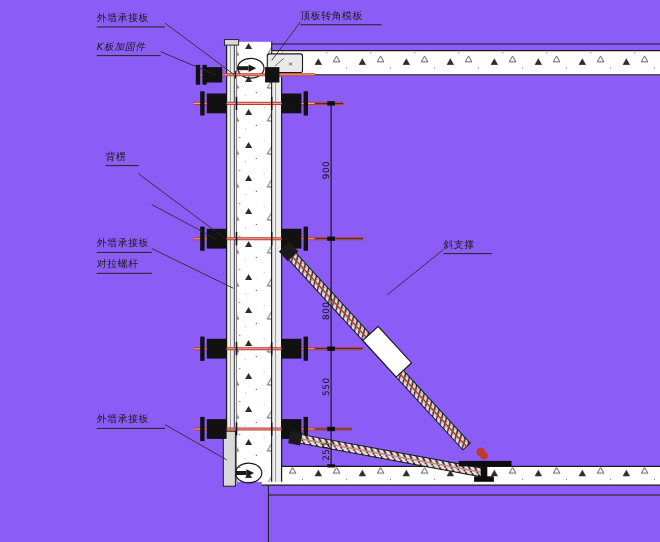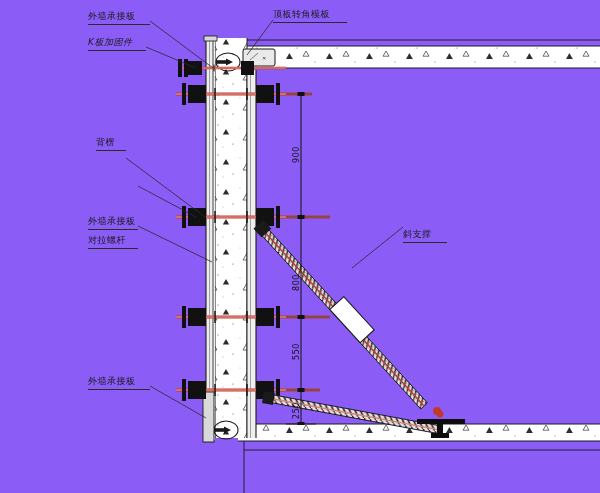--- a/index.html
+++ b/index.html
@@ -245,21 +245,21 @@
   <div class="lbl" style="left:88px;top:215px;">
     <span>外墙承接板</span>
     <div style="height:1px;background:#2a2a2a;width:50px;margin-top:1px;"></div>
   </div>
 
   <div class="lbl" style="left:88px;top:375px;">
     <span>外墙承接板</span>
     <div style="height:1px;background:#2a2a2a;width:62px;margin-top:1px;"></div>
   </div>
 
-  <div class="lbl" style="left:403px;top:216px;margin-top:12px;">
+  <div class="lbl" style="left:403px;top:216px;">
     <span>斜支撑</span>
     <div style="height:1px;background:#2a2a2a;width:44px;margin-top:1px;"></div>
   </div>
 
   <div class="dim" style="left:288px;top:150px;transform:rotate(-90deg);">900</div>
   <div class="dim" style="left:288px;top:278px;transform:rotate(-90deg);">800</div>
   <div class="dim" style="left:288px;top:347px;transform:rotate(-90deg);">550</div>
   <div class="dim" style="left:288px;top:406px;transform:rotate(-90deg);">250</div>
 
 </div>

